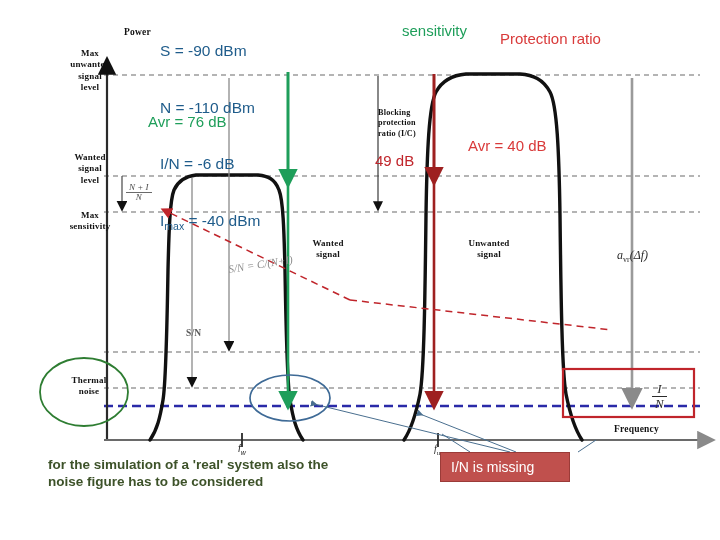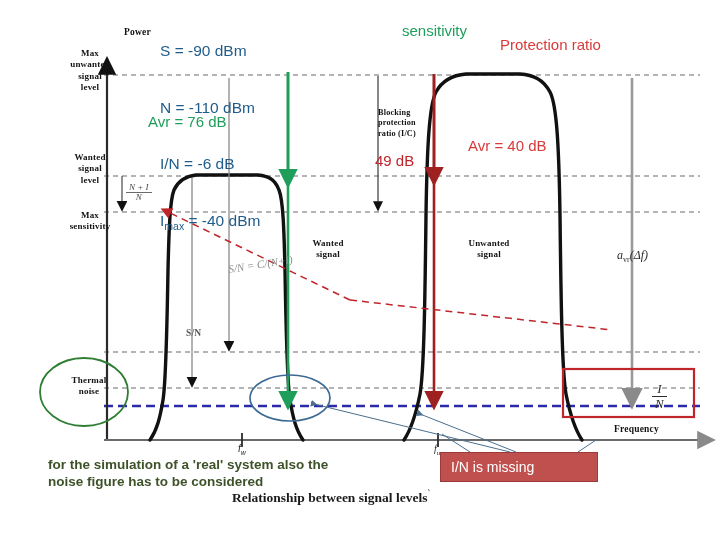--- a/index.html
+++ b/index.html
@@ -23,21 +23,21 @@
   }
   .param-block .sub{font-size:10.5px;vertical-align:sub;}
 
   
   .green-txt{color:#1E9E5A;font-size:15px;}
   .red-txt{color:#D93A3A;font-size:15px;}
 
   .avr-left{left:148px;top:113px;}
   .avr-right{left:468px;top:137px;}
   .sens-lbl{left:402px;top:22px;}
-  .prot-lbl{left:500px;top:36px;}
+  .prot-lbl{left:500px;top:30px;}
   .db49{left:375px;top:152px;color:#C0252B;font-size:15px;}
 
   
   .fig-lbl{
     position:absolute;
     font-family:"Liberation Serif", serif;
     font-weight:bold;
     color:#121212;
     font-size:9px;
     line-height:1.25;
@@ -110,21 +110,21 @@
   .caption{
     left:232px;top:489px;
     font-family:"Liberation Serif", serif;
     font-weight:bold;color:#1a1a1a;font-size:13.5px;
   }
   .caption .tick{font-size:8px;vertical-align:super;}
 
   
   .callout-box{
     position:absolute;left:440px;top:452px;
-    width:158px;height:30px;
+    width:130px;height:30px;
     background:#C0504D;border:1px solid #9b3b38;
     color:#ffffff;font-size:14px;
     display:flex;align-items:center;
     padding-left:10px;box-sizing:border-box;
   }
 </style>
 </head>
 <body>
 
 <div id="stage">
@@ -254,19 +254,18 @@
   </div>
   <div class="frac-inline frac-snc">S/N = C/(N+I)</div>
 
   <div class="avrdf"><span>a</span><span class="sb">vr</span><span>(Δf)</span></div>
 
   <div class="fw-tick"><span>f</span><span class="sb">w</span></div>
   <div class="fu-tick"><span>f</span><span class="sb">u</span></div>
 
   <div class="anno bottom-note">for the simulation of a 'real' system also the
 noise figure has to be considered</div>
-  <div class="anno caption"><span>Relationship between signal levels</span><span class="tick">`</span></div>
 
   <div class="callout-box">
     <span>I/N is missing</span>
   </div>
 
 </div>
 
 </body></html>

